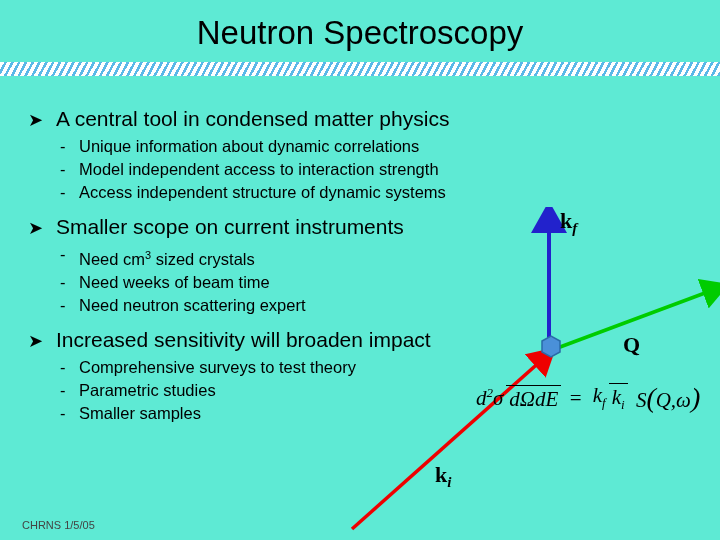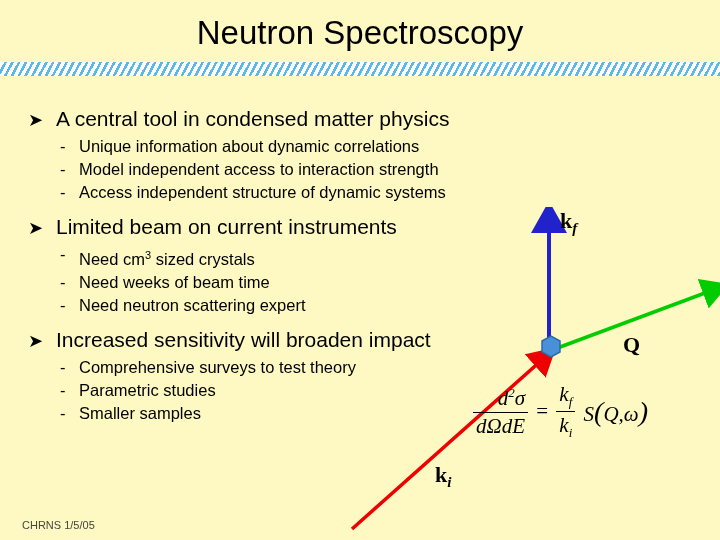--- a/index.html
+++ b/index.html
@@ -12,21 +12,21 @@
     background: #ffffff;
     font-family: "Liberation Sans", sans-serif;
     overflow: hidden;
     position: relative;
   }
   .slide {
     position: absolute;
     left: 0; top: 0;
     width: 720px;
     height: 540px;
-    background: #fef9c3;
+    background: #5eead4;
   }
   .title {
     position: absolute;
     left: 0;
     top: 14px;
     width: 720px;
     text-align: center;
     font-size: 33px;
     color: #000000;
     font-family: "Liberation Sans", sans-serif;
@@ -135,22 +135,22 @@
     left: 140px;
     top: 175px;
     font-family: "Liberation Serif", serif;
     font-size: 21px;
     color: #000000;
     display: flex;
     align-items: center;
   }
   .frac {
     display: inline-flex;
-    flex-direction: column;
-    align-items: flex-end;
+    flex-direction: row;
+    align-items: center;
     vertical-align: middle;
     margin: 0 3px;
   }
   .frac .num {
     padding: 0 3px 1px 3px;
     font-style: italic;
   }
   .frac .den {
     border-top: 1.3px solid #000;
     padding: 1px 3px 0 3px;
@@ -187,21 +187,21 @@
       </div>
       <div class="lvl2">
         <span class="dash">-</span>
         <span>Access independent structure of dynamic systems</span>
       </div>
     </div>
 
     <div class="bullet-block">
       <div class="lvl1">
         <span class="arrow">➤</span>
-        <span>Limited beam on current instruments</span>
+        <span>Smaller scope on current instruments</span>
       </div>
       <div class="lvl2">
         <span class="dash">-</span>
         <span>Need cm<span class="sup">3</span> sized crystals</span>
       </div>
       <div class="lvl2">
         <span class="dash">-</span>
         <span>Need weeks of beam time</span>
       </div>
       <div class="lvl2">

